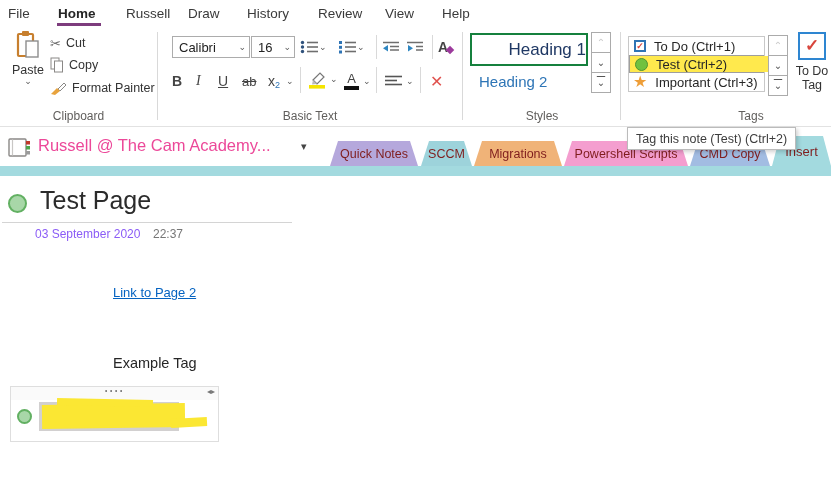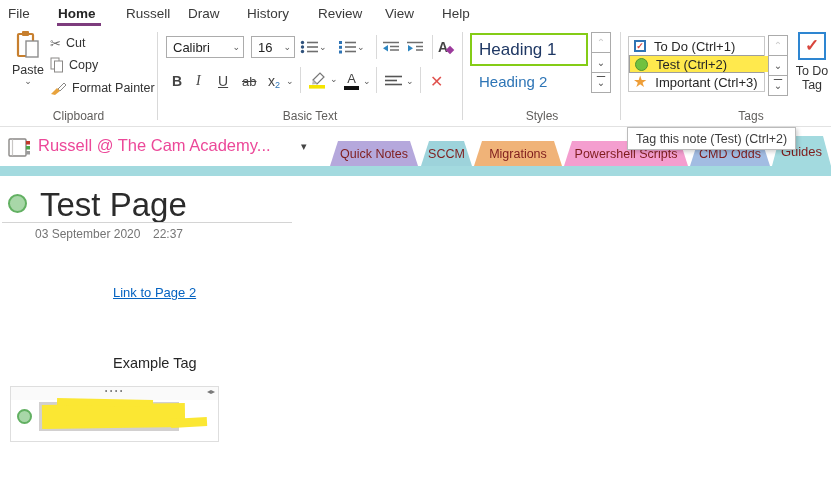--- a/index.html
+++ b/index.html
@@ -32,21 +32,21 @@
 
   
   .combo { position:absolute; top:0; height:22px; border:1px solid #acacac; background:#fff;
            display:flex; align-items:center; font-size:13px; color:#222; padding:0 3px 0 6px; }
   .combo .cv { flex:1; }
   .rbtn { position:absolute; display:flex; align-items:center; justify-content:center; height:22px; }
   .row2 .rbtn { height:24px; }
 
   
   .style-cell { width:118px; padding-left:7px; background:#fff; display:flex; align-items:center; }
-  .cell-sel { border:2px solid #84cc16; }
+  .cell-sel { border:2px solid #15803d;justify-content:flex-end; }
   .scroll-col { position:absolute; display:flex; flex-direction:column; }
   .scroll-btn { width:20px; height:21px; border:1px solid #ababab; background:#fff; margin-top:-1px;
                 display:flex; align-items:center; justify-content:center; font-size:10px; color:#555; }
   .scroll-btn.dis { color:#c9c9c9; }
 
   
   .tag-list { position:absolute; left:7px; top:9px; width:137px; border:1px solid #c8c8c8; background:#fff; }
   .tag-row { position:relative; height:18px; display:flex; align-items:center; gap:8px;
              padding-left:5px; font-size:13px; color:#262626; }
   .tag-row.hl { background:#ffe94d; border:1px solid #9e9e9e; }
@@ -72,23 +72,23 @@
   .nb-title { position:absolute; left:38px; top:9px; font-size:16.5px; color:#ec4899; }
   .nb-caret { position:absolute; left:301px; top:13px; font-size:11px; color:#444; }
   .tab { position:absolute; bottom:0; height:25px; display:flex; align-items:center; justify-content:center;
          font-size:12.5px; color:#7f1d1d; clip-path:polygon(8px 0, calc(100% - 8px) 0, 100% 100%, 0 100%); }
   .tab.tall { height:30px; font-size:13px; }
   .strip { position:absolute; top:166px; left:0; width:100%; height:10px; background:#a3dadf; }
 
   
   .pg-circle { position:absolute; left:8px; top:194px; width:19px; height:19px; border-radius:50%;
                background:#a8d7a8; border:2px solid #62b062; }
-  .pg-title { position:absolute; left:40px; top:186px; font-size:33px; font-weight:300; color:#2b2b2b; }
+  .pg-title { position:absolute; left:40px; top:186px; font-size:25px; font-weight:300; color:#2b2b2b; }
   .pg-rule { position:absolute; left:2px; top:222px; width:290px; height:1px; background:#d4d4d4; }
-  .pg-date { position:absolute; left:35px; top:227px; font-size:12px; color:#737373; }
+  .pg-date { position:absolute; left:35px; top:227px; font-size:12px; color:#8b5cf6; }
   .pg-time { position:absolute; left:153px; top:227px; font-size:12px; color:#767676; }
   .pg-link { position:absolute; left:113px; top:285px; font-size:13px; color:#0563c1;
              text-decoration:underline; cursor:pointer; }
   .pg-example { position:absolute; left:113px; top:355px; font-size:14.5px; color:#262626; }
 
   .container-box { position:absolute; left:10px; top:386px; width:209px; height:56px;
                    border:1px solid #dedede; background:#fff; }
   .container-head { position:relative; height:13px; background:#fafafa; }
   .head-dots { position:absolute; left:0; right:0; top:-3px; text-align:center; color:#808080;
                font-size:12px; font-weight:700; letter-spacing:1px; cursor:move; }
@@ -149,21 +149,21 @@
           <path d="M8 8 L14 2 L16 4 L10 10 Z" fill="#fff" stroke="#8a8886"></path>
           <path d="M1 13 L7 7 L10 10 L5 14 Z" fill="#e8a33d"></path>
         </svg>
         <span>Format Painter</span>
       </div>
       <div class="group-label">Clipboard</div>
     </div>
     <div class="vsep" style="left:157px"></div>
 
     <div class="group" style="left:158px;width:304px">
-      <div class="combo" style="left:8px;top:9px;width:78px">
+      <div class="combo" style="left:14px;top:9px;width:78px">
         <span class="cv">Calibri</span>
         <span class="chev">⌄</span>
       </div>
       <div class="combo" style="left:93px;top:9px;width:44px">
         <span class="cv">16</span>
         <span class="chev">⌄</span>
       </div>
       <div class="rbtn" style="left:142px;top:9px">
         <svg width="19" height="14" viewBox="0 0 19 14">
           <circle cx="2.5" cy="2.5" r="1.7" fill="#30527c"></circle>
@@ -343,24 +343,24 @@
     <div class="tab" style="left: 421px; width: 51px; background-color: rgb(157, 211, 219);">
       <span>SCCM</span>
     </div>
     <div class="tab" style="left: 474px; width: 88px; background-color: rgb(240, 179, 120);">
       <span>Migrations</span>
     </div>
     <div class="tab" style="left: 564px; width: 124px; background-color: rgb(244, 158, 207);">
       <span>Powershell Scripts</span>
     </div>
     <div class="tab" style="left: 690px; width: 80px; background-color: rgb(162, 188, 226);">
-      <span>CMD Odds</span>
+      <span>CMD Copy</span>
     </div>
     <div class="tab tall" style="left: 772px; width: 59px; background-color: rgb(163, 218, 223);">
-      <span>Guides</span>
+      <span>Insert</span>
     </div>
   </div>
   <div class="strip"></div>
 
   <div class="tooltip">
     <span>Tag this note (Test) (Ctrl+2)</span>
   </div>
 
   <div class="pg-circle"></div>
   <div class="pg-title">Test Page</div>

